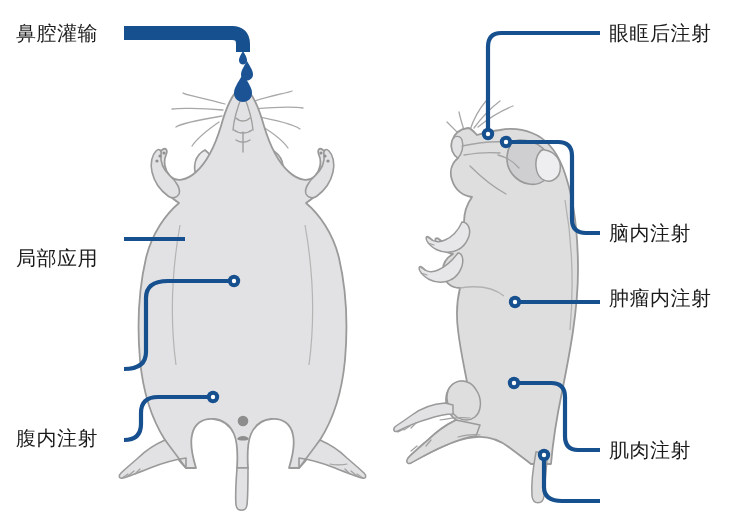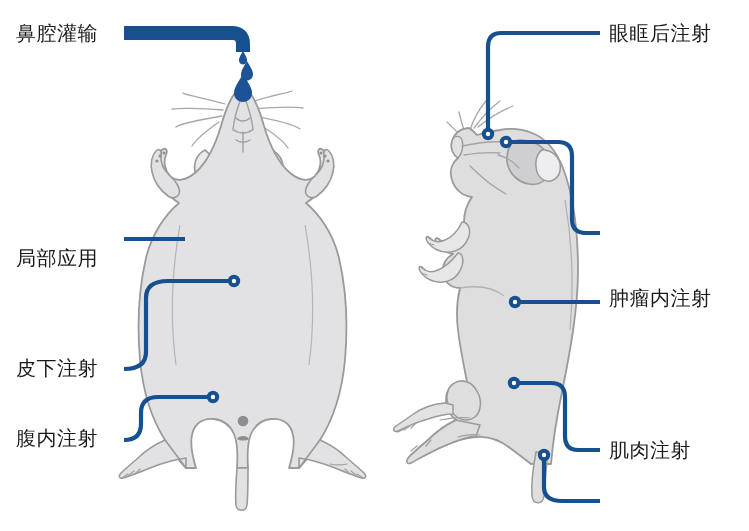--- a/index.html
+++ b/index.html
@@ -322,20 +322,20 @@
       </g>
       <g>
         <circle cx="544" cy="455" r="6.2" fill="#17508f"></circle>
         <circle cx="544" cy="455" r="2.2" fill="#ffffff"></circle>
       </g>
     </g>
   </svg>
 
   <div class="label-text label-left" style="left:16px;  top:20px;">鼻腔灌输</div>
   <div class="label-text label-left" style="left:16px;  top:225px;margin-top:20px;">局部应用</div>
-  <div class="label-text label-left" style="left:16px;  top:355px;">皮下注射</div>
   <div class="label-text label-left" style="left:16px;  top:425px;">腹内注射</div>
 
   <div class="label-text label-right" style="left:609px; top:20px;">眼眶后注射</div>
+  <div class="label-text label-right" style="left:609px; top:220px;">脑内注射</div>
   <div class="label-text label-right" style="left:609px; top:285px;">肿瘤内注射</div>
   <div class="label-text label-right" style="left:609px; top:437px;">肌肉注射</div>
 
 </div>
 
 </body></html>

